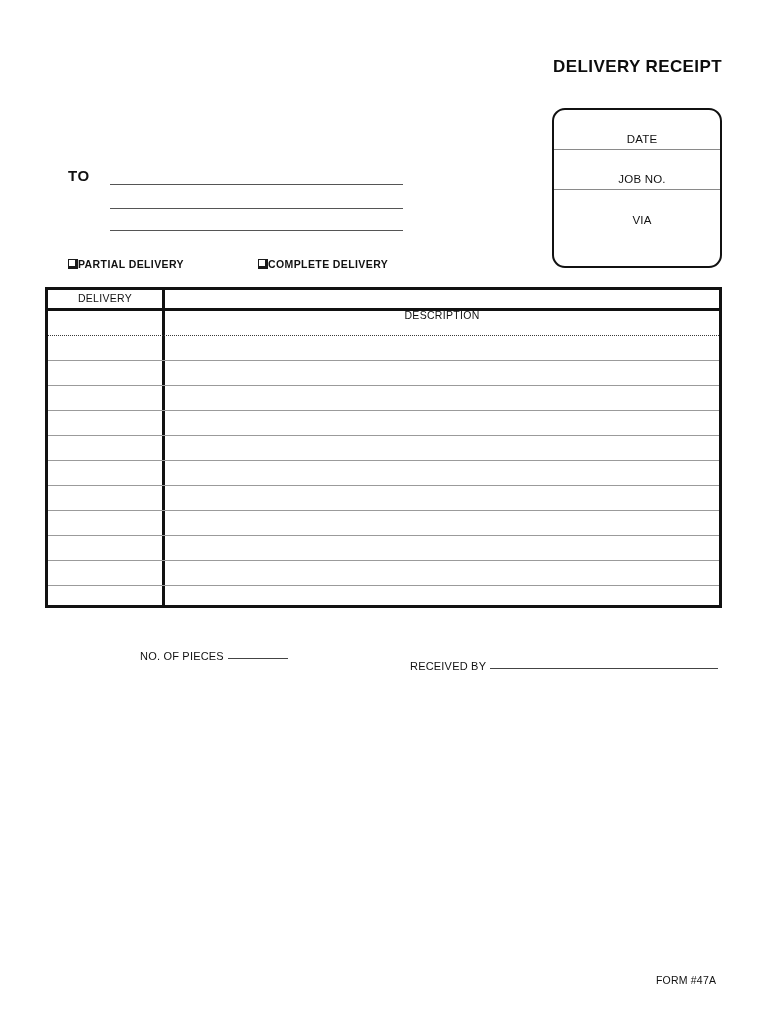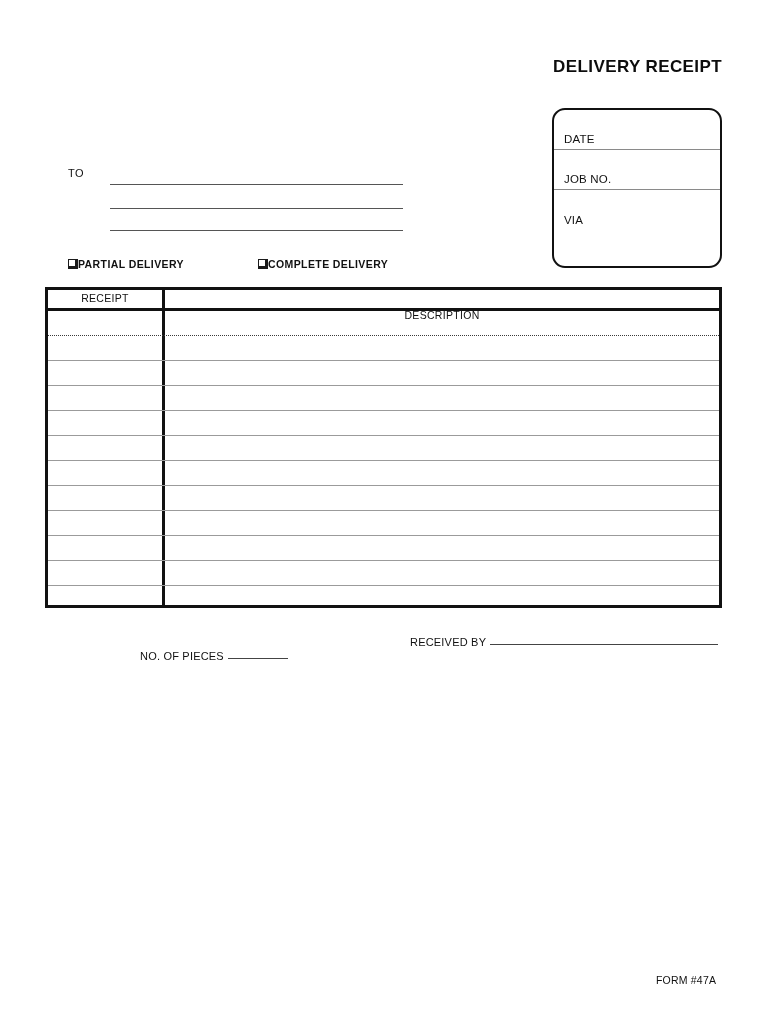--- a/index.html
+++ b/index.html
@@ -41,38 +41,39 @@
     background: #ffffff;
     overflow: hidden;
   }
   .info-row {
     height: 40px;
     box-sizing: border-box;
     display: flex;
     align-items: flex-end;
     padding: 0 0 4px 10px;
     border-bottom: 1.5px solid #8a8a8a;
+    justify-content: center;
   }
   .info-row:last-child {
     border-bottom: none;
   }
   .info-label {
     font-size: 11.5px;
     letter-spacing: 0.2px;
     color: #111111;
     white-space: nowrap;
   }
 
   
   .to-label {
     position: absolute;
     left: 68px;
     top: 167px;
-    font-size: 11px;
-    font-weight: normal;
+    font-size: 15px;
+    font-weight: bold;
     letter-spacing: 0.5px;
   }
   .to-line {
     position: absolute;
     left: 110px;
     width: 293px;
     height: 0;
     border-top: 1.6px solid #555555;
   }
   .to-line.l1 { top: 184px; }
@@ -169,21 +170,21 @@
   
   .footer-field {
     position: absolute;
     display: flex;
     align-items: baseline;
     white-space: nowrap;
     font-size: 11px;
     letter-spacing: 0.2px;
   }
   .footer-field.pieces   { left: 140px; top: 650px; }
-  .footer-field.received { left: 410px; top: 636px; }
+  .footer-field.received { left: 410px; top: 660px; }
   .rule {
     display: inline-block;
     height: 0;
     border-bottom: 1.5px solid #444444;
     margin-left: 4px;
     position: relative;
     top: -1px;
   }
   .rule.short { width: 60px; }
   .rule.long  { width: 228px; }
@@ -236,21 +237,21 @@
   <span class="checkbox"></span>
   <span class="check-label">COMPLETE DELIVERY</span>
 </div>
 
 <div class="table">
   <div class="table-inner">
 
     <div class="col-divider"></div>
 
     <div class="thead">
-      <div class="th quantity">RECEIPT</div>
+      <div class="th quantity">DELIVERY</div>
       <div class="th description">DESCRIPTION</div>
     </div>
 
     <div class="tbody">
       <div class="row dotted"></div>
       <div class="row"></div>
       <div class="row"></div>
       <div class="row"></div>
       <div class="row"></div>
       <div class="row"></div>

